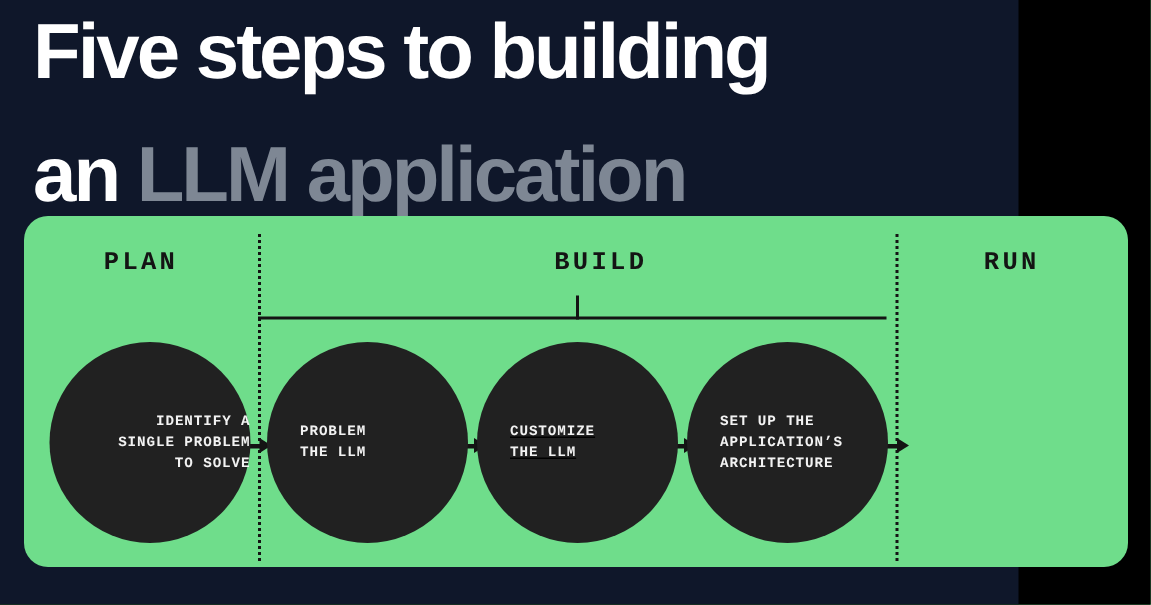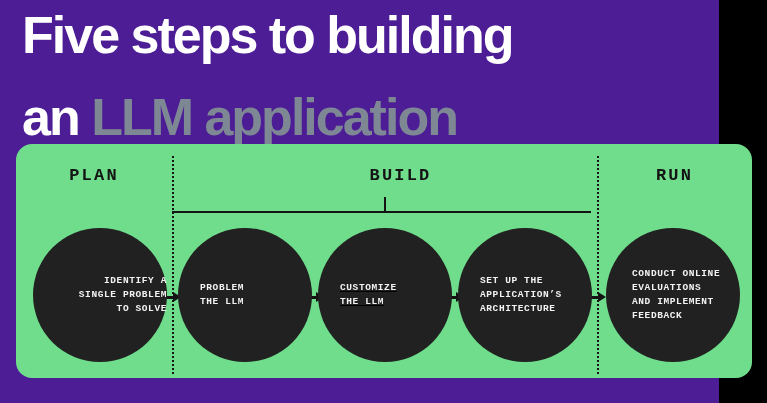--- a/index.html
+++ b/index.html
@@ -11,22 +11,21 @@
     width: 767px;
     height: 403px;
     overflow: hidden;
     font-family: "Liberation Sans", sans-serif;
   }
 
   #root {
     position: relative;
     width: 679px;
     height: 403px;
-    background: #4c1d95;
-    padding-left: 40px;
+    background: #0f172a;
   }
 
   
   .title-block {
     position: absolute;
     left: 22px;
     top: 8px;
     width: 720px;
   }
   .title-line {
@@ -210,21 +209,15 @@
     </div>
     <div class="circle circle-3">
       <div class="circle-text">CUSTOMIZE
 THE LLM</div>
     </div>
     <div class="circle circle-4">
       <div class="circle-text">SET UP THE
 APPLICATION’S
 ARCHITECTURE</div>
     </div>
-    <div class="circle circle-5">
-      <div class="circle-text">CONDUCT ONLINE
-EVALUATIONS
-AND IMPLEMENT
-FEEDBACK</div>
-    </div>
 
   </div>
 </div>
 
 </body></html>

